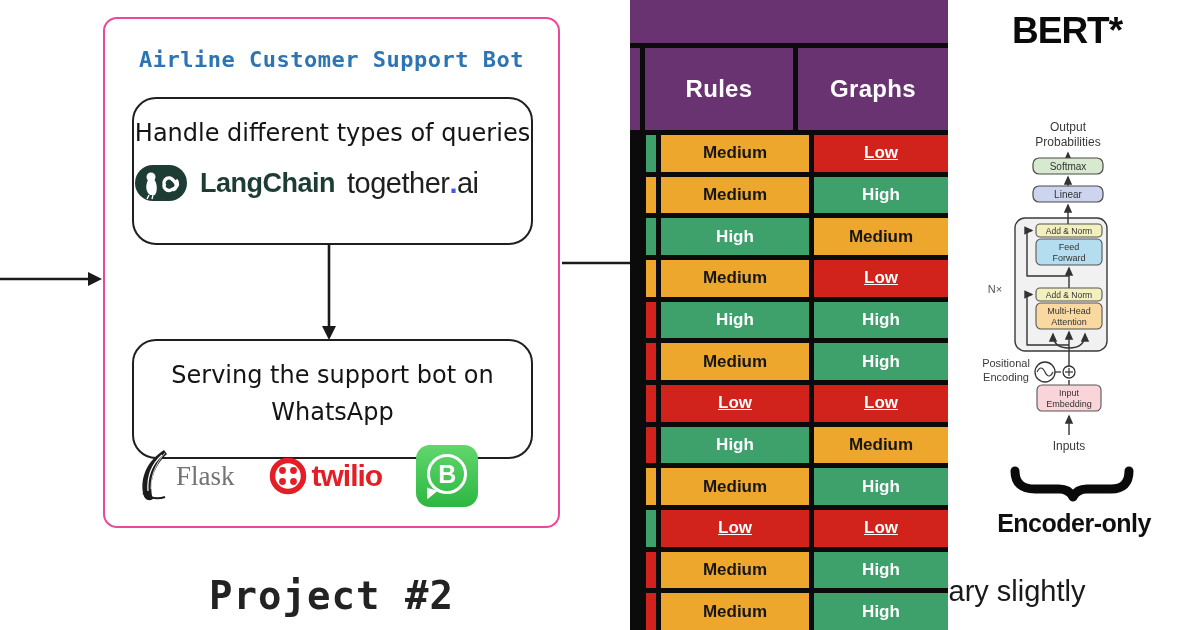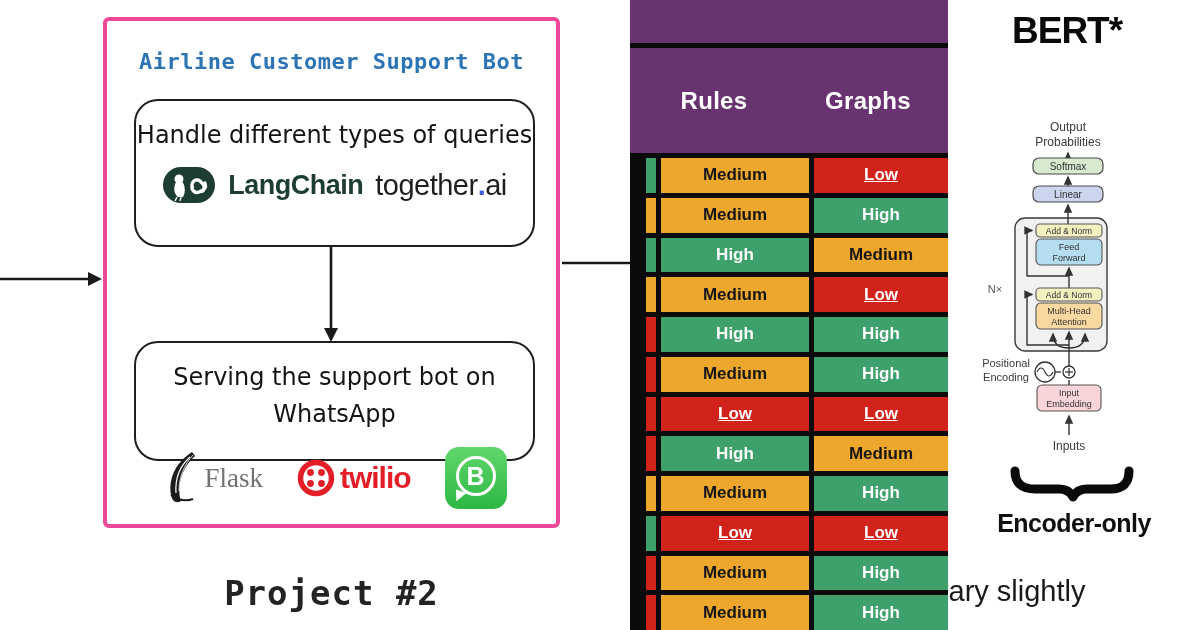--- a/index.html
+++ b/index.html
@@ -3,32 +3,32 @@
 <meta charset="utf-8">
 <style>
   * { margin:0; padding:0; box-sizing:border-box; }
   html,body { width:1200px; height:630px; background:#ffffff; overflow:hidden;
               font-family:"Liberation Sans", sans-serif; }
   .abs { position:absolute; }
 
   
   #left-panel { position:absolute; left:0; top:0; width:630px; height:630px; background:#fff; z-index:1; }
   #blue-box { position:absolute; left:103px; top:17px; width:457px; height:511px;
-              border:4px solid #ec4899; border-radius:6px; background:#fff; }
+              border:2px solid #ec4899; border-radius:14px; background:#fff; }
   #airline-title { position:absolute; left:0; top:28px; width:100%; text-align:center;
                    font-family:"DejaVu Sans Mono", monospace; font-weight:bold;
                    font-size:22px; color:#2D74B5; letter-spacing:0.5px; }
   .hand-box { position:absolute; left:27px; width:401px; background:#fff;
               border:2.5px solid #1f1f1f; border-radius:24px; }
   #hand-box-1 { top:78px; height:148px; }
   #hand-box-2 { top:320px; height:120px; }
   .hand-text { text-align:center; font-family:"DejaVu Sans", sans-serif;
                font-size:24px; color:#141414; line-height:1.55; font-weight:500;
                padding-top:16px; }
-  .logo-row { display:flex; align-items:center; justify-content:center; }
+  .logo-row { display:flex; align-items:center; }
   #langchain-row { margin-top:12px; gap:12px; }
   #langchain-wordmark { font-size:27px; font-weight:bold; color:#1C3C34; letter-spacing:-0.5px; }
   #together-wordmark { font-size:29px; color:#1f1f1f; letter-spacing:-0.5px; }
   #together-dot { color:#3B5FE0; font-weight:bold; }
   #serving-logo-row { margin-top:14px; gap:34px; }
   #flask-logo { display:flex; align-items:center; gap:2px; }
   #flask-label { font-family:Liberation Serif, serif; font-size:27px; color:#737373; }
   #twilio-logo { display:flex; align-items:center; gap:5px; }
   #twilio-label { font-size:30px; font-weight:bold; color:#E31E26; letter-spacing:-1px; }
   #whatsapp-icon { width:62px; height:62px; border-radius:14px;
@@ -36,27 +36,27 @@
                    position:relative; }
   #whatsapp-ring { position:absolute; left:11px; top:9px; width:40px; height:40px;
                    border:3.5px solid #fff; border-radius:50%;
                    display:flex; align-items:center; justify-content:center; }
   #whatsapp-tail { position:absolute; left:9px; top:44px; width:0; height:0;
                    border-left:4px solid transparent; border-right:7px solid transparent;
                    border-top:11px solid #fff; transform:rotate(18deg); }
   #whatsapp-letter { color:#fff; font-weight:bold; font-size:25px; }
   #project-label { position:absolute; left:103px; top:573px; width:457px; text-align:center;
                    font-family:"DejaVu Sans Mono", monospace; font-weight:bold;
-                   font-size:34px; color:#232323; letter-spacing:1px; }
+                   font-size:39px; color:#232323; letter-spacing:1px; }
 
   
   #risk-table { position:absolute; left:630px; top:0; width:318px; height:630px;
                 background:#0b0b0b; display:flex; flex-direction:column; gap:5px; z-index:2; }
   #table-topband { height:43px; background:var(--purple); }
-  #table-header { height:105px; display:flex; }
+  #table-header { height:82px; display:flex; gap:5px; }
   .hdr-cell { background:var(--purple); color:#fff; font-weight:bold; font-size:24px;
               display:flex; align-items:center; justify-content:center; letter-spacing:0.3px; }
   #table-rows { flex:1; display:flex; flex-direction:column; gap:5px;padding-left:16px; }
   .t-row { flex:1; display:flex; gap:5px; }
   .cell { display:flex; align-items:center; justify-content:center;
           font-weight:bold; font-size:17px; }
   .col-sliver { width:10px; }
   .col-rules  { width:148px; }
   .col-graphs { flex:1; }
   .v-Medium { background:var(--orange); color:#161616; }

